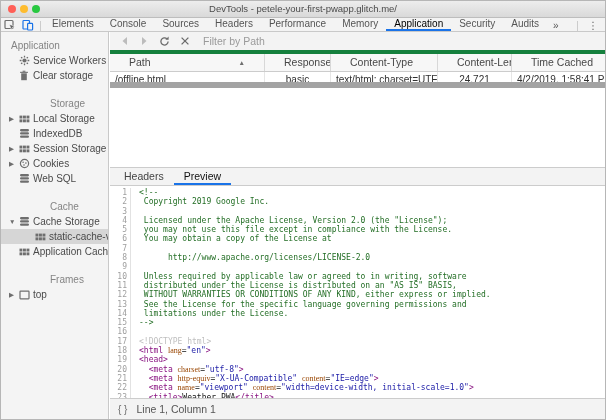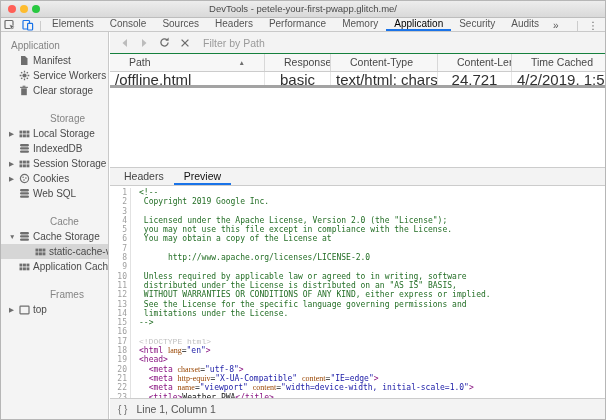--- a/index.html
+++ b/index.html
@@ -37,54 +37,54 @@
   .side-item { height:15px; display:flex; align-items:center; color:#4a4a4a; white-space:nowrap;
                overflow:hidden; padding-left:8px; }
   .side-item.selected { background:#d6d6d6; }
   .arrow { width:10px; flex:none; font-size:6.5px; color:#6e6e6e; text-align:left; }
   .sicon { width:14px; flex:none; display:inline-flex; align-items:center; }
   .slabel { overflow:hidden; text-overflow:clip; }
 
   
   .main { position:absolute; top:31px; left:109px; right:0; bottom:0; background:#fff; }
   .toolbar { position:absolute; top:0; left:0; right:0; height:22px; background:#f3f3f3;
-             border-bottom:1px solid #15803d; display:flex; align-items:center; padding-left:9px; }
+             border-bottom:4px solid #15803d; display:flex; align-items:center; padding-left:9px; }
   .ticon { display:inline-flex; align-items:center; justify-content:center; width:11px; margin-right:9px; }
   .filter { flex:1; border:none; outline:none; background:transparent; font-size:10.5px;
             color:#333; font-family:"Liberation Sans", sans-serif; margin-left:4px; }
   .filter::placeholder { color:#9a9a9a; }
 
   .grid-header { position:absolute; top:22px; left:0; right:0; height:18px; background:#f7f7f7;
                  border-bottom:1px solid #ccc; display:flex; font-size:10.5px; color:#484848; }
   .hcell { line-height:17px; padding:0 19px; border-right:1px solid #d8d8d8; display:flex;
            align-items:center; justify-content:space-between; white-space:nowrap; overflow:hidden; }
   .hcell:last-child { border-right:none; flex:1; }
   .sort { font-size:6.5px; color:#6e6e6e; margin-left:2px; }
   .grid-rows { position:absolute; top:40px; left:0; right:0; height:95px; background:#fff; overflow:hidden; }
-  .grow { height:16px; display:flex; font-size:15px; color:#303030; border-bottom:3px solid #a3a3a3; }
+  .grow { height:16px; display:flex; font-size:10px; color:#303030; border-bottom:6px solid #a3a3a3; }
   .gcell { line-height:15px; padding:0 5px; border-right:1px solid #e6e6e6; white-space:nowrap; overflow:hidden; }
   .gcell:last-child { border-right:none; flex:1; }
   .al-r { text-align:center; }
 
   
   .ptabs { position:absolute; top:135px; left:0; right:0; height:19px; background:#f3f3f3;
            border-top:1px solid #ccc; border-bottom:1px solid #ccc; display:flex; align-items:stretch;
            padding-left:4px; }
   .ptab { line-height:17px; padding:0 10px; font-size:10.5px; color:#444; }
   .ptab.active { color:#111; box-shadow:inset 0 -2px 0 #1a73e8; }
 
   
   .code { position:absolute; top:154px; left:0; right:0; bottom:21px; background:#fff; overflow:hidden;
           font-family:"DejaVu Sans Mono", monospace; font-size:8px; line-height:9.3px; padding-top:2px; }
   .code-line { display:flex; white-space:pre; }
   .ln { width:21px; flex:none; text-align:right; padding-right:3px; color:#9e9e9e;
         border-right:1px solid #e2e2e2; }
   .lc { padding-left:8px; color:#111; }
   .sc { color:#236e25; }  
-  .sd { color:#bfbfbf;font-family:Liberation Mono, monospace; }  
+  .sd { color:#bfbfbf; }  
   .st { color:#881280; }  
   .sa { color:#994500;font-family:Liberation Serif, serif; }  
   .sv { color:#1a1aa6; }  
   .sp { color:#111; }     
 
   
   .statusbar { position:absolute; bottom:0; left:0; right:0; height:21px; background:#f3f3f3;
                border-top:1px solid #ccc; display:flex; align-items:center; padding-left:8px;
                font-size:10.5px; color:#565656; }
   .braces { color:#6e6e6e; margin-right:9px; font-size:10px; }
@@ -132,29 +132,20 @@
     <span class="flex"></span>
     <span class="vdiv"></span>
     <span class="kebab">⋮</span>
   </div>
 
   <div class="sidebar">
       <div class="side-header">Application</div>
       <div class="side-item">
         <span class="arrow"></span>
         <span class="sicon">
-          <svg width="10" height="11" viewBox="0 0 10 11">
-            <path d="M2 1h4l2.5 2.5V10H2z" fill="#6e6e6e"></path>
-          </svg>
-        </span>
-        <span class="slabel">Manifest</span>
-      </div>
-      <div class="side-item">
-        <span class="arrow"></span>
-        <span class="sicon">
           <svg width="11" height="11" viewBox="0 0 11 11">
             <circle cx="5.5" cy="5.5" r="2.1" fill="#6e6e6e"></circle>
             <g stroke="#6e6e6e" stroke-width="1.3">
               <path d="M5.5 0.7v1.8M5.5 8.5v1.8M0.7 5.5h1.8M8.5 5.5h1.8M2.1 2.1l1.2 1.2M7.7 7.7l1.2 1.2M8.9 2.1L7.7 3.3M3.3 7.7L2.1 8.9"></path>
             </g>
           </svg>
         </span>
         <span class="slabel">Service Workers</span>
       </div>
       <div class="side-item">

